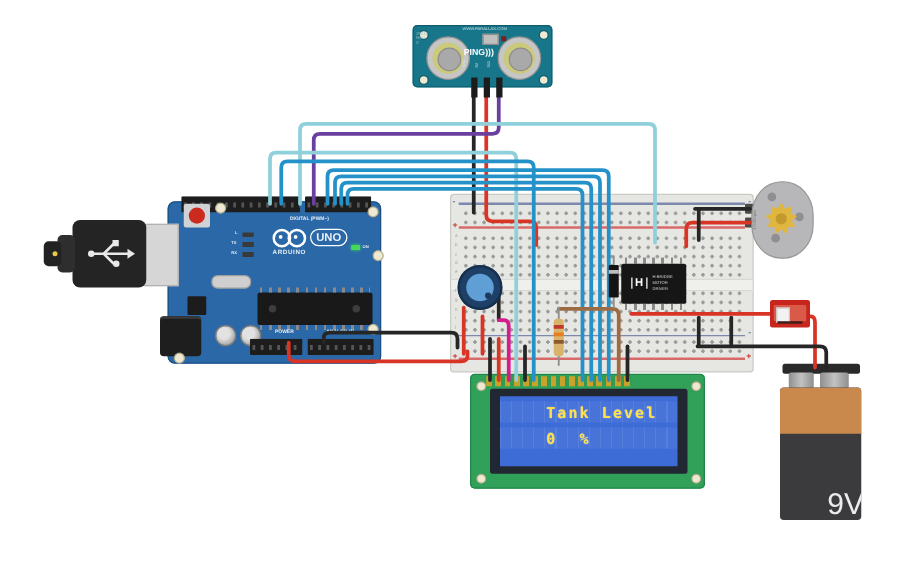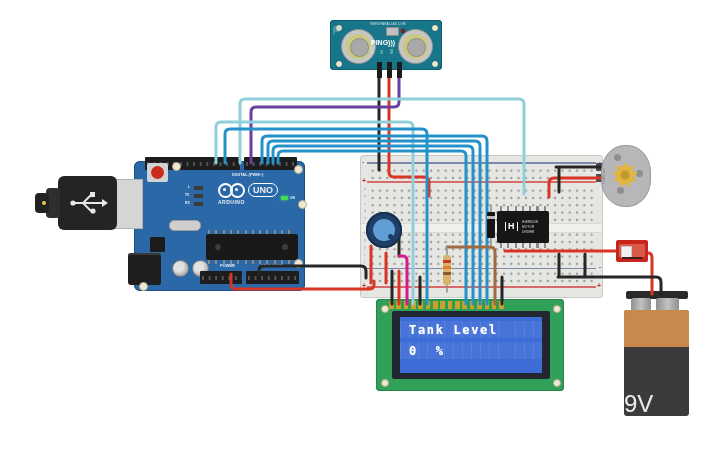--- a/index.html
+++ b/index.html
@@ -29,22 +29,22 @@
   .bbmark{font-size:7px;font-weight:bold;line-height:7px;}
   .rowletter{position:absolute;font-size:6px;transform:scale(.6);transform-origin:0 0;color:#a0a09d;}
   
   .ping{background:#17768a;border-radius:4px;box-shadow:inset 0 0 0 1px #0f5d6e;}
   .xducer{border-radius:50%;position:absolute;}
   
   .lcd-board{background:#31a058;border-radius:4px;box-shadow:inset 0 0 0 1px #23854a;}
   .lcd-bezel{background:#222831;border-radius:2px;}
   .lcd-screen{background:#3e6cd7;}
   .lcd-cells{background-image:repeating-linear-gradient(90deg,rgba(255,255,255,.13) 0 .9px,rgba(255,255,255,.05) .9px 8.875px);}
-  .lcd-line{color:#ffffff;font-family:"DejaVu Sans Mono",monospace;font-weight:bold;
-            font-size:12px;letter-spacing:1.66px;white-space:pre;text-shadow:0 0 1px rgba(255,255,255,.6);}
+  .lcd-line{color:#fde047;font-family:"DejaVu Sans Mono",monospace;font-weight:bold;
+            font-size:12px;letter-spacing:1.66px;white-space:pre;text-shadow:0 0 1px rgba(255,255,255,.6);padding-left:28px;}
   .lcd-pins{background:repeating-linear-gradient(90deg,#c9a22b 0 4.6px,#2f9b53 4.6px 7.35px);}
   
   .motor{background:#b7b7b9;border:1px solid #989898;border-radius:24px/27px;}
   .batt-body{border-radius:3px;overflow:hidden;background:#3b3b3d;}
   .batt-top{background:#c9894d;}
   .switch{background:#c8251d;border-radius:2px;}
   .chip{background:#161616;border-radius:2px;}
   .txt{line-height:1;}
 </style>
 </head>
@@ -177,21 +177,21 @@
       </svg>
     <div class="abs t35" style="left:12px;top:40px;color:#787878;writing-mode:vertical-rl;transform:rotate(180deg) scale(.55);">17500 rpm</div>
   </div>
 
   <div class="abs" style="left:622px;top:288px;width:70px;height:130px;z-index:18;">
     <div class="abs" style="left:4px;top:3px;width:62px;height:8px;background:#2a2a2a;border-radius:2px;"></div>
     <div class="abs" style="left:9px;top:10px;width:20px;height:13px;background:linear-gradient(90deg,#8f8f8f,#c2c2c2,#8f8f8f);border-radius:2px;"></div>
     <div class="abs" style="left:34px;top:10px;width:23px;height:13px;background:linear-gradient(90deg,#8f8f8f,#c2c2c2,#8f8f8f);border-radius:2px;"></div>
     <div class="abs batt-body" style="left:2px;top:22px;width:65px;height:106px;">
       <div class="batt-top" style="width:100%;height:37px;"></div>
-      <div class="abs txt" style="left:0;top:82px;width:100%;color:#ececec;font-size:24px;">9V</div>
+      <div class="abs txt" style="left:0;top:82px;width:100%;text-align:center;color:#ececec;font-size:24px;padding-left:20px;">9V</div>
     </div>
   </div>
 
   <svg id="wires" width="725" height="453" style="position:absolute;left:0;top:0;z-index:30;pointer-events:none;">
       <path d="M379,68L379,170" fill="none" stroke="#262626" stroke-width="3" stroke-linecap="round"></path>
       <path d="M389,68L389,172Q389,177 394,177L424,177Q429,177 429,182L429,196" fill="none" stroke="#d93526" stroke-width="3" stroke-linecap="round"></path>
       <path d="M399,68L399,102Q399,107 394,107L256,107Q251,107 251,112L251,163" fill="none" stroke="#6b3fa0" stroke-width="3" stroke-linecap="round"></path>
       <path d="M240,163L240,104Q240,99 245,99L519,99Q524,99 524,104L524,194" fill="none" stroke="#8fd0da" stroke-width="3" stroke-linecap="round"></path>
       <path d="M216,163L216,127Q216,122 221,122L408,122Q413,122 413,127L413,304" fill="none" stroke="#8fd0da" stroke-width="3" stroke-linecap="round"></path>
       <path d="M225,163L225,134Q225,129 230,129L422,129Q427,129 427,134L427,304" fill="none" stroke="#2492c8" stroke-width="3" stroke-linecap="round"></path>

